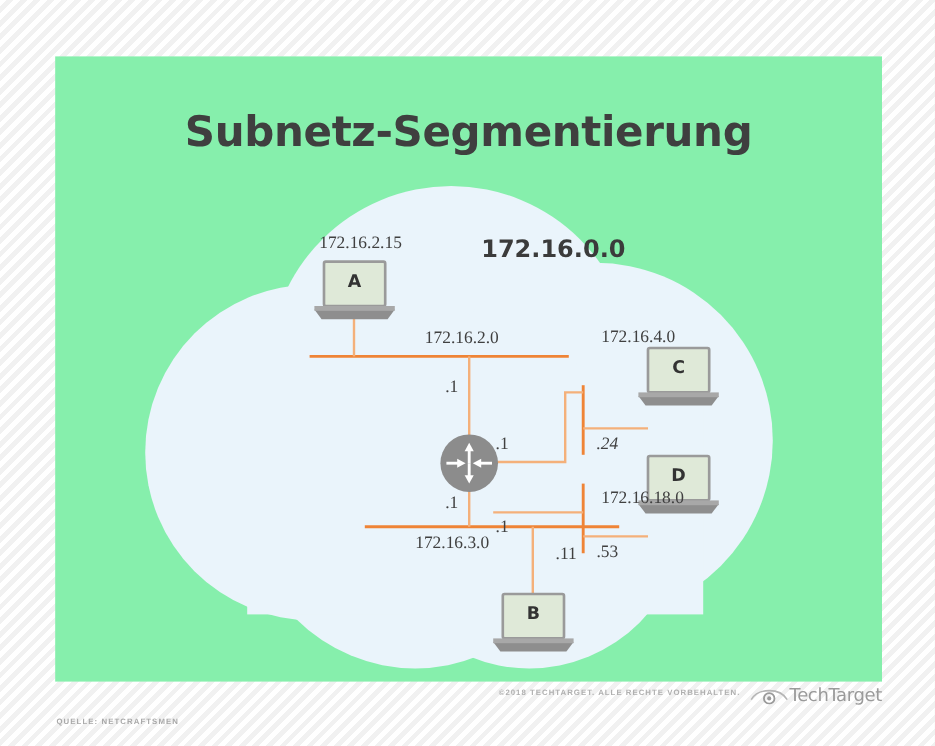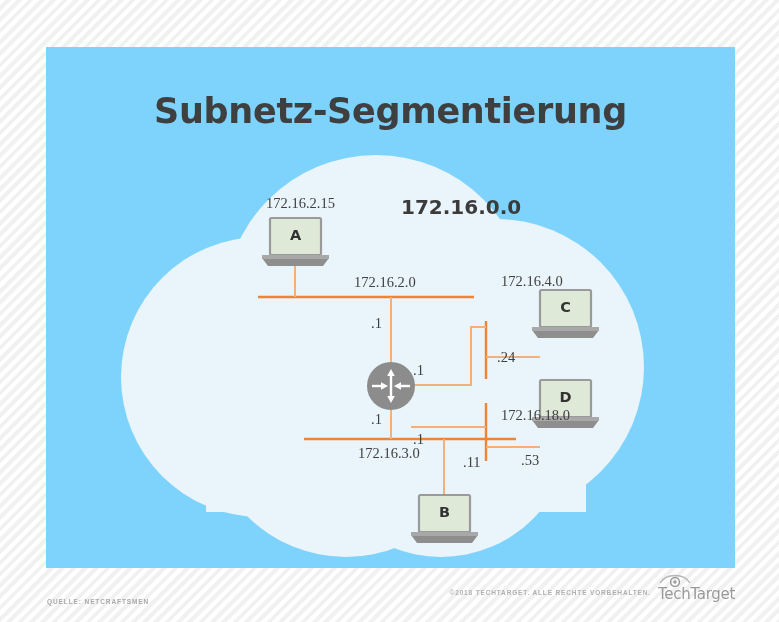--- a/index.html
+++ b/index.html
@@ -27,21 +27,21 @@
     inset: 0;
   }
 
   
   .card {
     position: absolute;
     left: 46px;
     top: 47px;
     width: 689px;
     height: 521px;
-    background: #7dd3fc;
+    background: #86efac;
   }
 
   
   .title {
     position: absolute;
     left: 0;
     top: 44px;
     width: 689px;
     text-align: center;
     font-size: 35px;
@@ -109,21 +109,20 @@
   .copyright {
     font-size: 6.5px;
     letter-spacing: 0.85px;
     color: #b0b0b0;
     font-weight: bold;
     padding-bottom: 6px;
     font-family: "Liberation Sans", sans-serif;
   }
   .tt-logo {
     display: flex;
-    flex-direction: column;
     align-items: flex-start;
     line-height: 1;
   }
   .tt-word {
     font-size: 15px;
     color: #9a9a9a;
     font-family: "DejaVu Sans", sans-serif;
     letter-spacing: -0.3px;
   }
 </style>
@@ -225,29 +224,29 @@
       <div class="lbl ip" style="left:220px; top:148px;">172.16.2.15</div>
 
       <div class="lbl host" style="left:224px; top:180px; width:51px;">A</div>
       <div class="lbl host" style="left:373px; top:457px; width:51px;">B</div>
       <div class="lbl host" style="left:494px; top:252px; width:51px;">C</div>
       <div class="lbl host" style="left:494px; top:342px; width:51px;">D</div>
 
       <div class="lbl ip" style="left:308px; top:227px;">172.16.2.0</div>
       <div class="lbl ip" style="left:455px; top:226px;">172.16.4.0</div>
       <div class="lbl ip" style="left:455px; top:316px;margin-top:44px;">172.16.18.0</div>
-      <div class="lbl ip" style="left:312px; top:398px;">172.16.3.0</div>
+      <div class="lbl ip" style="left:300px; top:398px;">172.16.3.0</div>
 
       <div class="lbl ip" style="left:325px; top:268px;">.1</div>
       <div class="lbl ip" style="left:367px; top:315px;">.1</div>
       <div class="lbl ip" style="left:367px; top:384px;">.1</div>
       <div class="lbl ip" style="left:325px; top:364px;">.1</div>
 
-      <div class="lbl ip" style="left:451px; top:302px;">.24</div>
-      <div class="lbl ip" style="left:451px; top:405px;margin-left:24px;">.53</div>
+      <div class="lbl ip" style="left:451px; top:315px;font-style:italic;">.24</div>
+      <div class="lbl ip" style="left:451px; top:405px;">.53</div>
       <div class="lbl ip" style="left:404px; top:407px;margin-left:13px;">.11</div>
     </div>
   </div>
 
   <div class="footer-left">QUELLE: NETCRAFTSMEN</div>
 
   <div class="footer-right">
     <div class="copyright">©2018 TECHTARGET. ALLE RECHTE VORBEHALTEN.</div>
     <div class="tt-logo">
       <svg width="34" height="15" viewBox="0 0 34 15">

